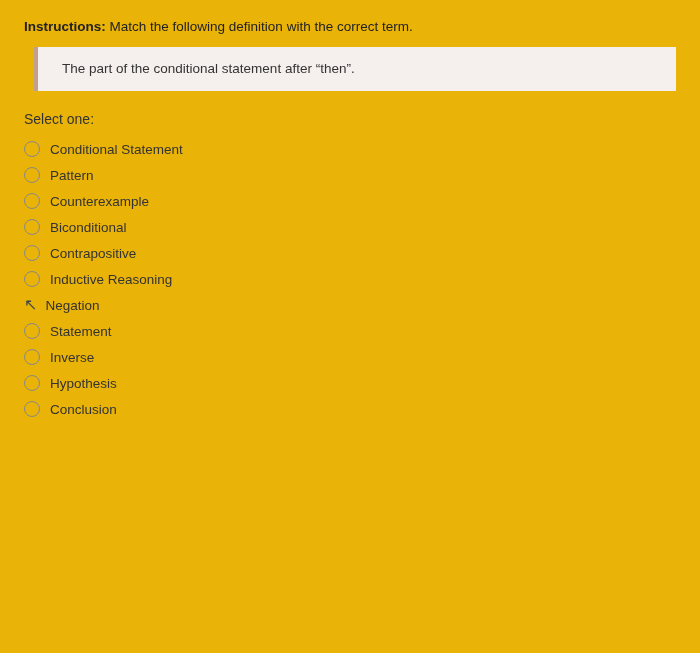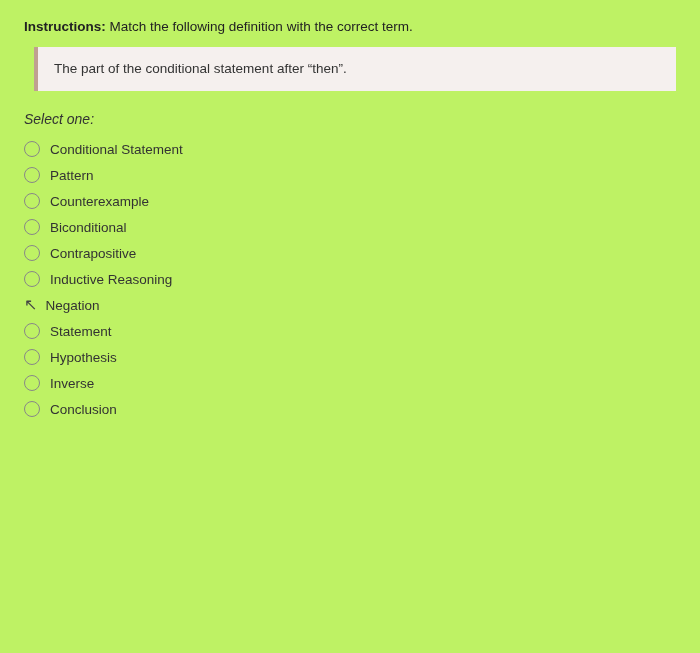--- a/index.html
+++ b/index.html
@@ -14,21 +14,21 @@
       background-color: #c8d8e8;
       font-family: Arial, sans-serif;
       font-size: 14px;
       color: #333;
       overflow: hidden;
     }
 
     .page-container {
       width: 700px;
       height: 653px;
-      background-color: #bef264;
+      background-color: #eab308;
       padding: 18px 24px;
     }
 
     .instructions-section {
       margin-bottom: 20px;
     }
 
     .instructions-text {
       font-size: 13.5px;
       color: #222;
@@ -36,33 +36,32 @@
       line-height: 1.4;
     }
 
     .instructions-text strong {
       font-weight: bold;
     }
 
     .definition-box {
       background-color: #f5f0ee;
       border-left: 4px solid #c0a090;
-      padding: 12px 16px;
+      padding: 12px 24px;
       margin-left: 10px;
       font-size: 13.5px;
       color: #333;
       line-height: 1.5;
     }
 
     .select-one-label {
       font-size: 14px;
       color: #333;
       margin-bottom: 14px;
       margin-top: 18px;
-      font-style: italic;
     }
 
     .options-list {
       list-style: none;
       padding: 0;
       margin: 0;
     }
 
     .options-list li {
       display: flex;
@@ -138,25 +137,25 @@
       <li>
         <span class="cursor-icon">↖</span>
         <span class="option-label">Negation</span>
       </li>
       <li>
         <span class="radio-circle"></span>
         <span class="option-label">Statement</span>
       </li>
       <li>
         <span class="radio-circle"></span>
-        <span class="option-label">Hypothesis</span>
+        <span class="option-label">Inverse</span>
       </li>
       <li>
         <span class="radio-circle"></span>
-        <span class="option-label">Inverse</span>
+        <span class="option-label">Hypothesis</span>
       </li>
       <li>
         <span class="radio-circle"></span>
         <span class="option-label">Conclusion</span>
       </li>
     </ul>
 
 </div>
 
 </body></html>

